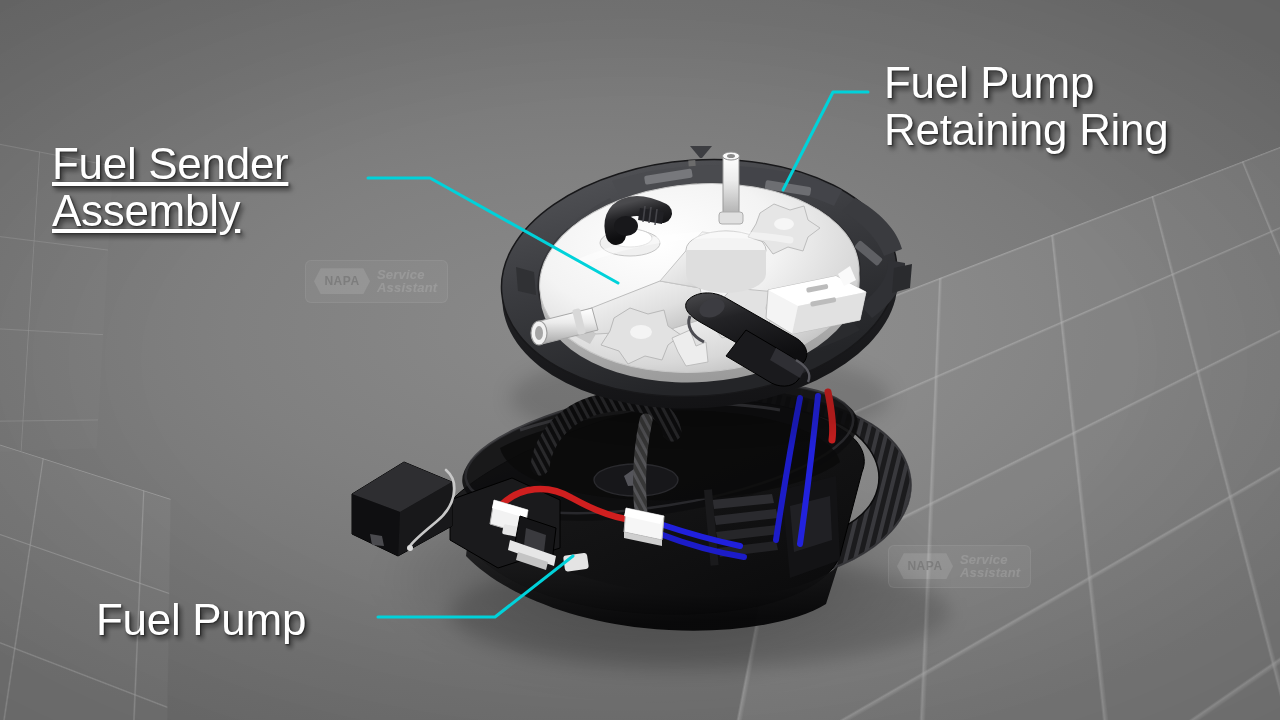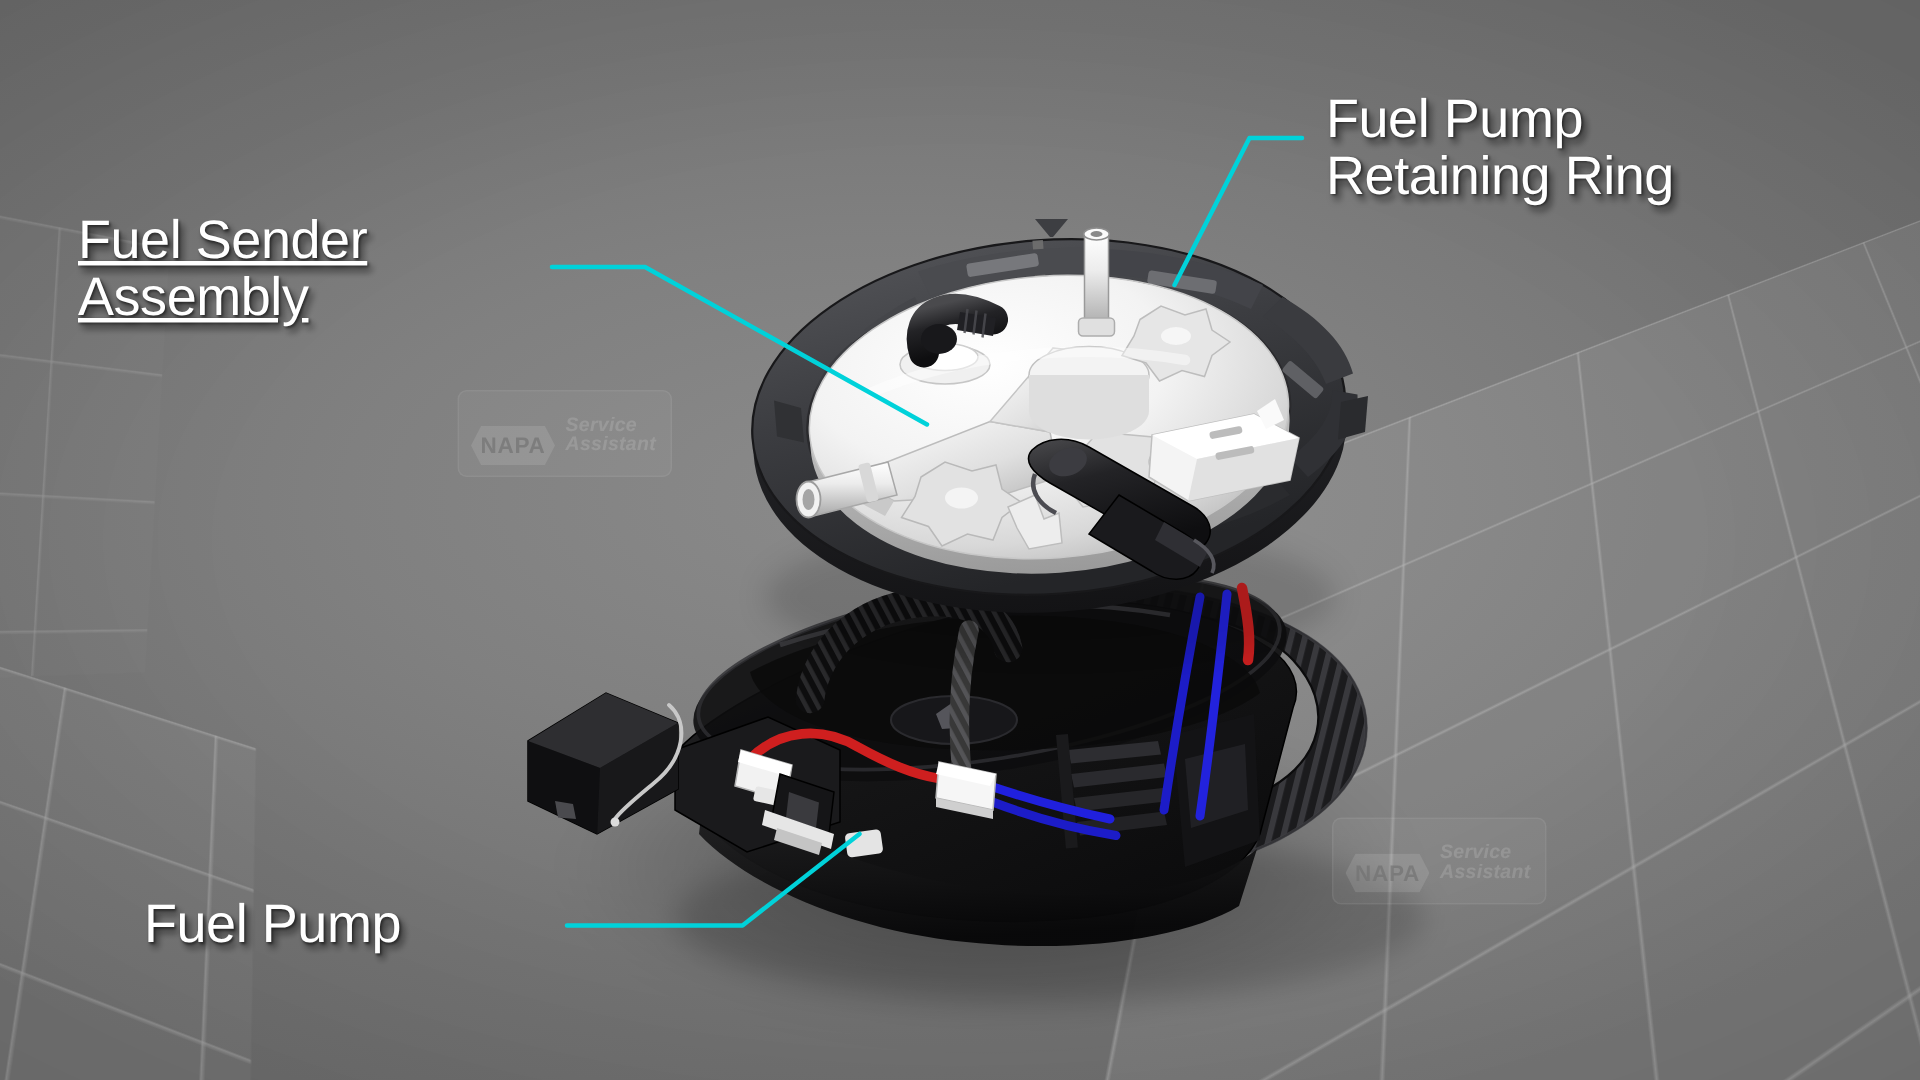--- a/index.html
+++ b/index.html
@@ -90,44 +90,43 @@
     border-radius: 6px;
     background: rgba(255,255,255,0.055);
     border: 1px solid rgba(255,255,255,0.075);
     opacity: 0.85;
   }
   .wm-badge {
     width: 56px; height: 26px;
     display: flex; align-items: center; justify-content: center;
     background: rgba(255,255,255,0.13);
     clip-path: polygon(12% 0%, 88% 0%, 100% 50%, 88% 100%, 12% 100%, 0% 50%);
-    font-size: 15px;
+    font-size: 12px;
     font-weight: bold;
     letter-spacing: 0.5px;
     color: rgba(120,120,120,0.85);
     font-family: "Liberation Sans", sans-serif;
-    margin-top: 16px;
   }
   .wm-text {
     display: flex; flex-direction: column;
     line-height: 1.02;
     font-style: italic;
     font-weight: bold;
     font-size: 13px;
     color: rgba(255,255,255,0.17);
     letter-spacing: 0.2px;
   }
   .wm-1 { left: 305px; top: 260px; transform: scale(1.0); }
   .wm-2 { left: 888px; top: 545px; transform: scale(1.0); }
 
   
   .label {
     position: absolute;
     color: #ffffff;
-    font-size: 36px;
+    font-size: 44px;
     line-height: 1.06;
     font-weight: 400;
     letter-spacing: -0.3px;
     text-shadow: 3px 4px 5px rgba(0,0,0,0.55), 1px 1px 2px rgba(0,0,0,0.6);
     white-space: pre-line;
   }
   .lbl-sender { left: 52px; top: 141px; text-decoration: underline; }
   .lbl-ring   { left: 884px; top: 60px; }
   .lbl-pump   { left: 96px; top: 597px; }
 

